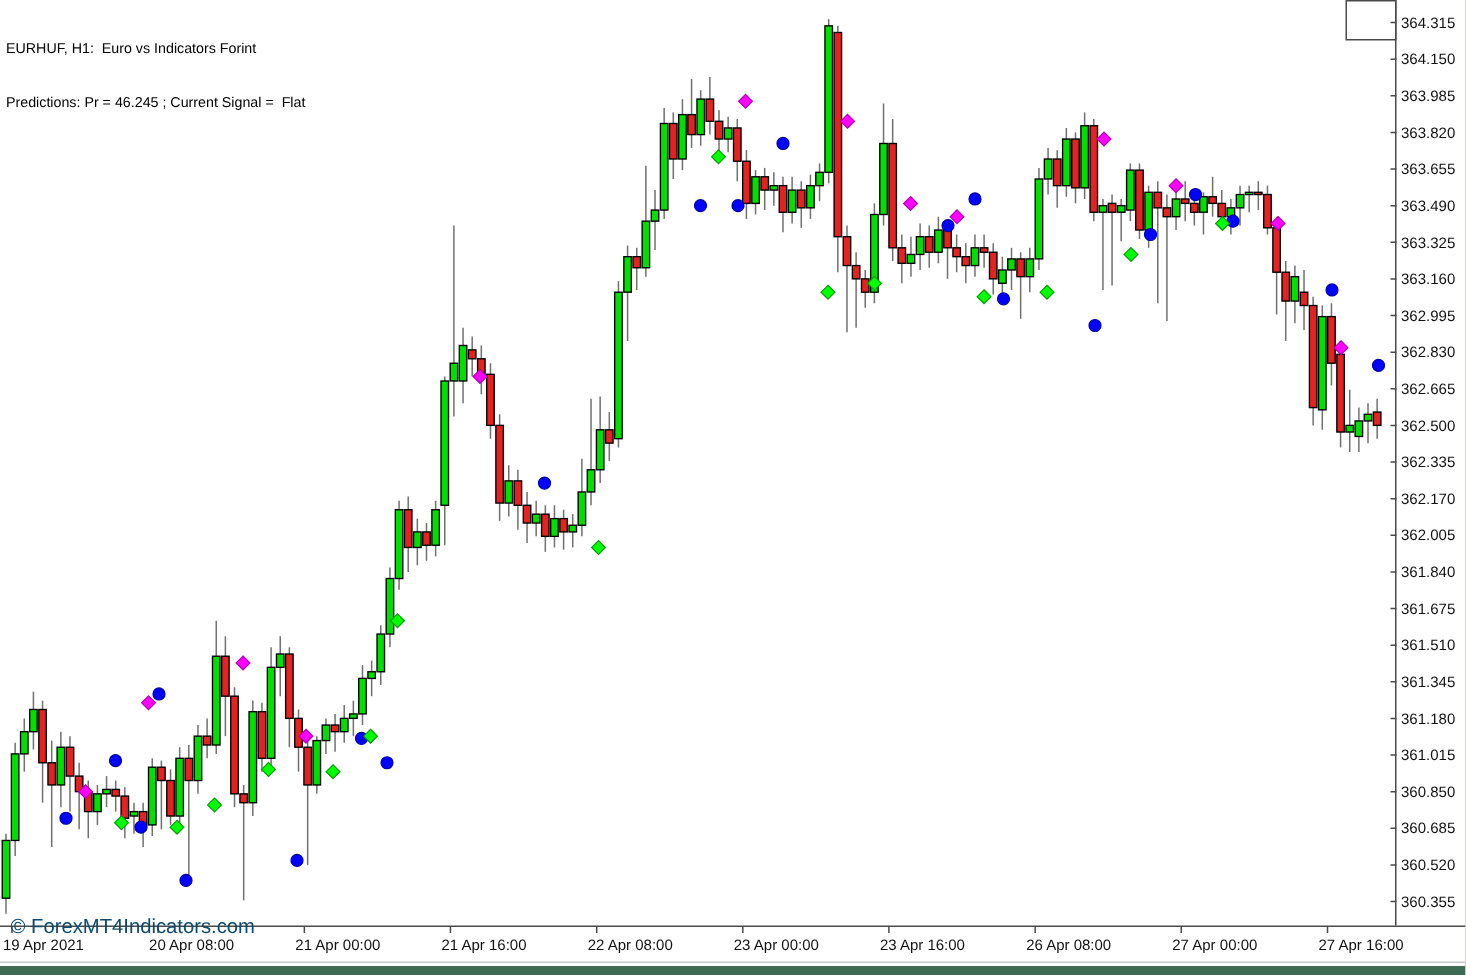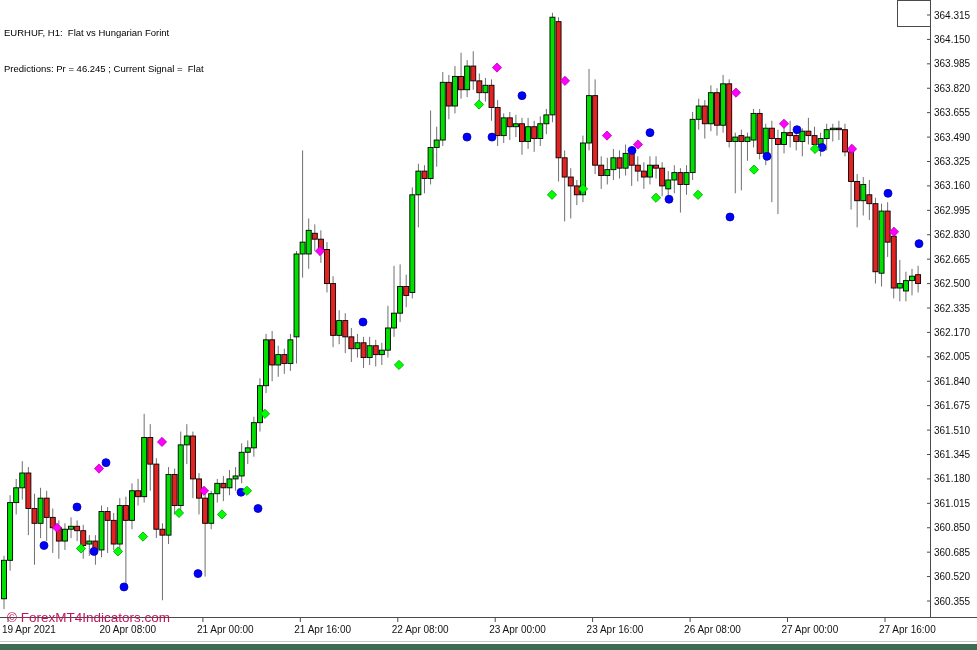--- a/index.html
+++ b/index.html
@@ -8,31 +8,31 @@
     font-family:"Liberation Sans","DejaVu Sans",sans-serif;
     box-shadow:inset 0 0 0 1px #9b9b9b;overflow:hidden;
   }
   .chart-svg{position:absolute;left:0;top:0;}
   .hdr{
     position:absolute;left:4px;top:3px;z-index:5;
     font-size:9.5px;line-height:12px;color:#000;white-space:pre;
   }
   .watermark{
     position:absolute;left:7px;top:610px;z-index:5;
-    font-size:13.5px;color:#be185d;white-space:pre;
+    font-size:13.5px;color:#0c4a6e;white-space:pre;
   }
   text{font-family:"Liberation Sans","DejaVu Sans",sans-serif;}
 </style>
 </head>
 <body>
 
 <div class="window">
 
   <div class="hdr">
-    <div>EURHUF, H1:  Flat vs Hungarian Forint</div>
+    <div>EURHUF, H1:  Euro vs Indicators Forint</div>
     <div>Predictions: Pr = 46.245 ; Current Signal =  Flat</div>
   </div>
 
   <div class="watermark">© ForexMT4Indicators.com</div>
 
   <svg class="chart-svg" width="977" height="650" viewBox="0 0 977 650">
     <rect x="0" y="0" width="977" height="650" fill="#ffffff"></rect>
     <g id="candles-layer">
         <line x1="4" y1="555.8661616161604" x2="4" y2="609.1388888888899" stroke="#707070" stroke-width="1"></line>
         <rect x="1.5" y="560.3055555555587" width="5" height="38.47474747474632" fill="#00DF00" stroke="#000000" stroke-width="0.9"></rect>

